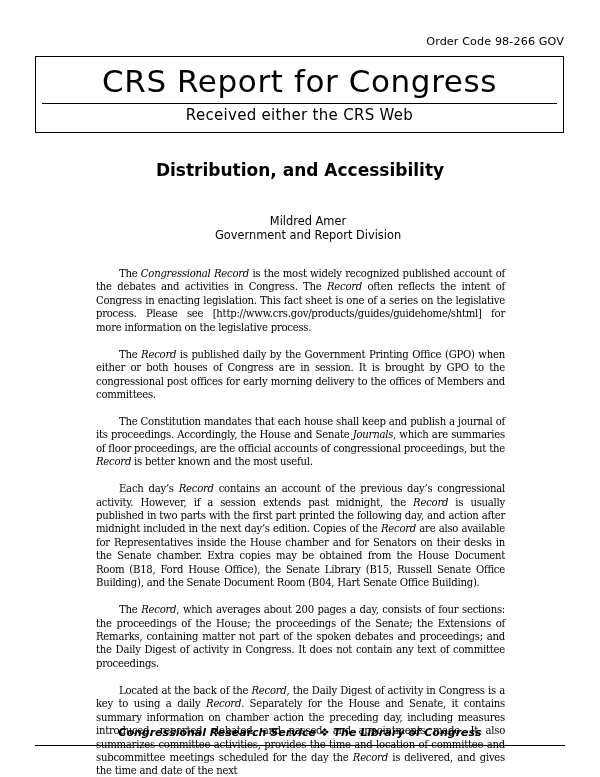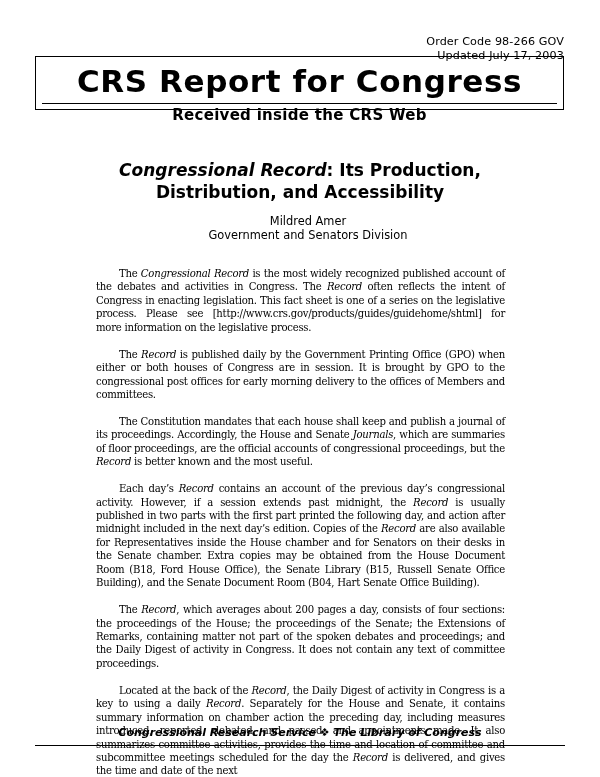--- a/index.html
+++ b/index.html
@@ -1,19 +1,19 @@
 <!DOCTYPE html>
 <html><head>
 <meta charset="utf-8">
 <style>
   html, body { margin:0; padding:0; background:#ffffff; }
   body { width:600px; height:777px; position:relative; overflow:hidden; color:#000; }
   .order { position:absolute; right:36px; top:15px; text-align:right;
            font-family:"DejaVu Sans", sans-serif; font-size:11.2px; line-height:14px; letter-spacing:0.1px;margin-top:20px; }
-  .box { position:absolute; left:35px; top:56px; width:529px; height:54px; border:1px solid #000; box-sizing:border-box;font-weight:bold; }
+  .box { position:absolute; left:35px; top:56px; width:529px; height:77px; border:1px solid #000; box-sizing:border-box; }
   .box-title { position:absolute; left:0; right:0; top:4px; text-align:center;
                font-family:"DejaVu Sans", sans-serif; font-size:31px; line-height:40px; letter-spacing:0.6px; }
   .box-rule { position:absolute; left:6px; right:6px; top:46px; height:0; border-top:1px solid #000; }
   .box-sub { position:absolute; left:0; right:0; top:48px; text-align:center;
              font-family:"DejaVu Sans", sans-serif; font-size:15px; line-height:20px; letter-spacing:0.3px; }
   .title { position:absolute; left:60px; right:60px; top:159px; text-align:center;
            font-family:"DejaVu Sans", sans-serif; font-weight:bold; font-size:17px; line-height:22px; }
   .title em { font-style:italic; }
   .author { position:absolute; left:16px; right:0; top:214px; text-align:center;
             font-family:"DejaVu Sans", sans-serif; font-size:11.4px; line-height:14px; }
@@ -23,37 +23,35 @@
   .body em { font-style:italic; }
   .foot-rule { position:absolute; left:35px; right:35px; top:745px; border-top:1px solid #000; }
   .foot { position:absolute; left:0; right:0; top:726px; text-align:center;
           font-family:"DejaVu Sans", sans-serif; font-style:italic; font-weight:bold; font-size:11px; line-height:14px; }
 </style>
 </head>
 <body>
 
 <div class="order">
   <div>Order Code 98-266 GOV</div>
-  <div>Updated July 17, 2003</div>
 </div>
 
 <div class="box">
   <div class="box-title">CRS Report for Congress</div>
   <div class="box-rule"></div>
-  <div class="box-sub">Received inside the CRS Web</div>
+  <div class="box-sub">Received either the CRS Web</div>
 </div>
 
 <div class="title">
-  <div><em>Congressional Record</em><span>:  Its Production,</span></div>
   <div>Distribution, and Accessibility</div>
 </div>
 
 <div class="author">
   <div>Mildred Amer</div>
-  <div>Government and Senators Division</div>
+  <div>Government and Report Division</div>
 </div>
 
 <div class="body" id="body">
     <p><span>The </span><em>Congressional Record</em><span> is the most widely recognized published account of the debates and activities in Congress.  The </span><em>Record</em><span> often reflects the intent of Congress in enacting legislation.  This fact sheet is one of a series on the legislative process.  Please see [http://www.crs.gov/products/guides/guidehome/shtml] for more information on the legislative process.</span></p>
     <p><span>The </span><em>Record</em><span> is published daily by the Government Printing Office (GPO) when either or both houses of Congress are in session.  It is brought by GPO to the congressional post offices for early morning delivery to the offices of Members and committees.</span></p>
     <p><span>The Constitution mandates that each house shall keep and publish a journal of its proceedings.  Accordingly, the House and Senate </span><em>Journals</em><span>, which are summaries of floor proceedings, are the official accounts of congressional proceedings, but the </span><em>Record</em><span> is better known and the most useful.</span></p>
     <p><span>Each day’s </span><em>Record</em><span> contains an account of the previous day’s congressional activity.  However, if a session extends past midnight, the </span><em>Record</em><span> is usually published in two parts with the first part printed the following day, and action after midnight included in the next day’s edition.  Copies of the </span><em>Record</em><span> are also available for Representatives inside the House chamber and for Senators on their desks in the Senate chamber.  Extra copies may be obtained from the House Document Room (B18, Ford House Office), the Senate Library (B15, Russell Senate Office Building), and the Senate Document Room (B04, Hart Senate Office Building).</span></p>
     <p><span>The </span><em>Record</em><span>, which averages about 200 pages a day, consists of four sections: the proceedings of the House; the proceedings of the Senate; the Extensions of Remarks, containing matter not part of the spoken debates and proceedings; and the Daily Digest of activity in Congress.  It  does not contain any text of committee proceedings.</span></p>
     <p><span>Located at the back of the </span><em>Record</em><span>, the Daily Digest of activity in Congress is a key to using a daily </span><em>Record</em><span>.  Separately for the House and Senate, it contains summary information on chamber action the preceding day, including measures introduced, reported, debated, and passed, and appointments made.  It also summarizes committee activities, provides the time and location of committee and subcommittee meetings scheduled for the day the </span><em>Record</em><span> is delivered, and gives the time and date of the next</span></p>
   </div>

